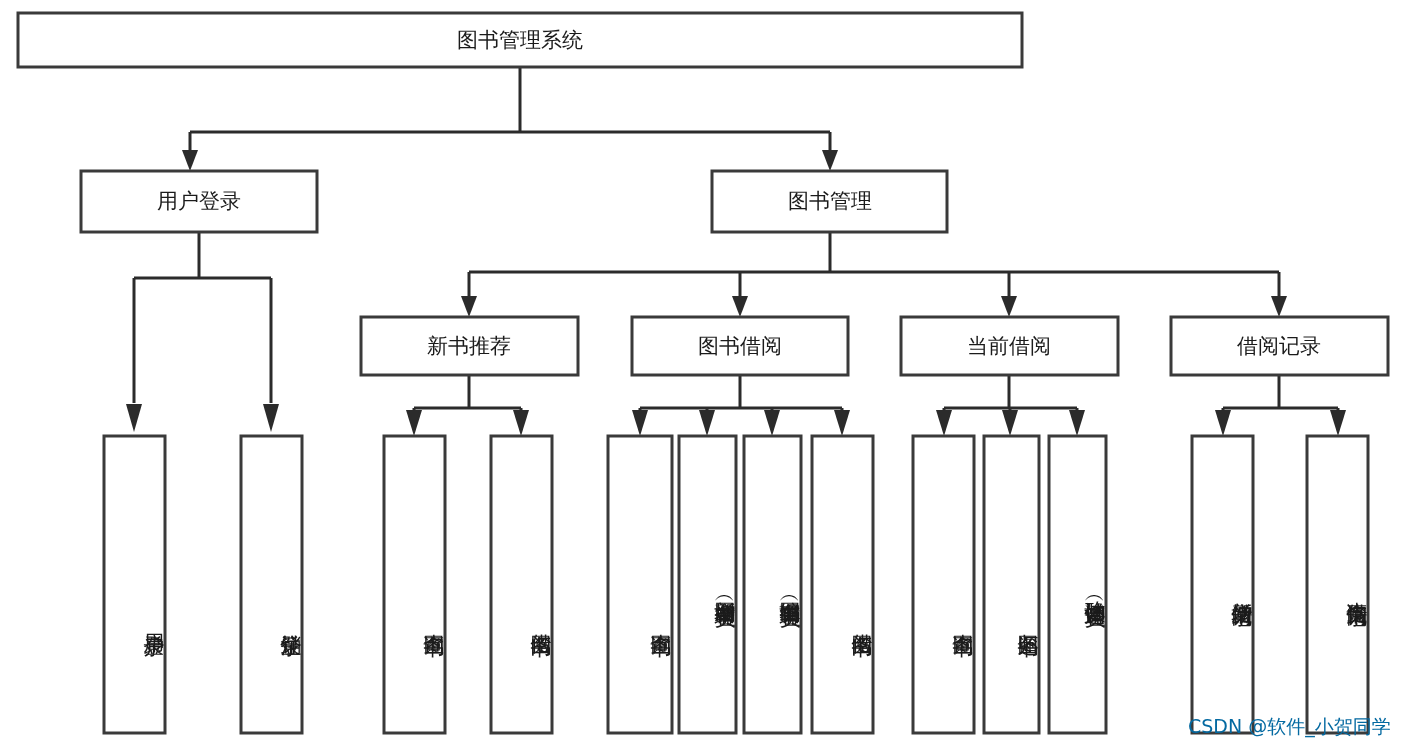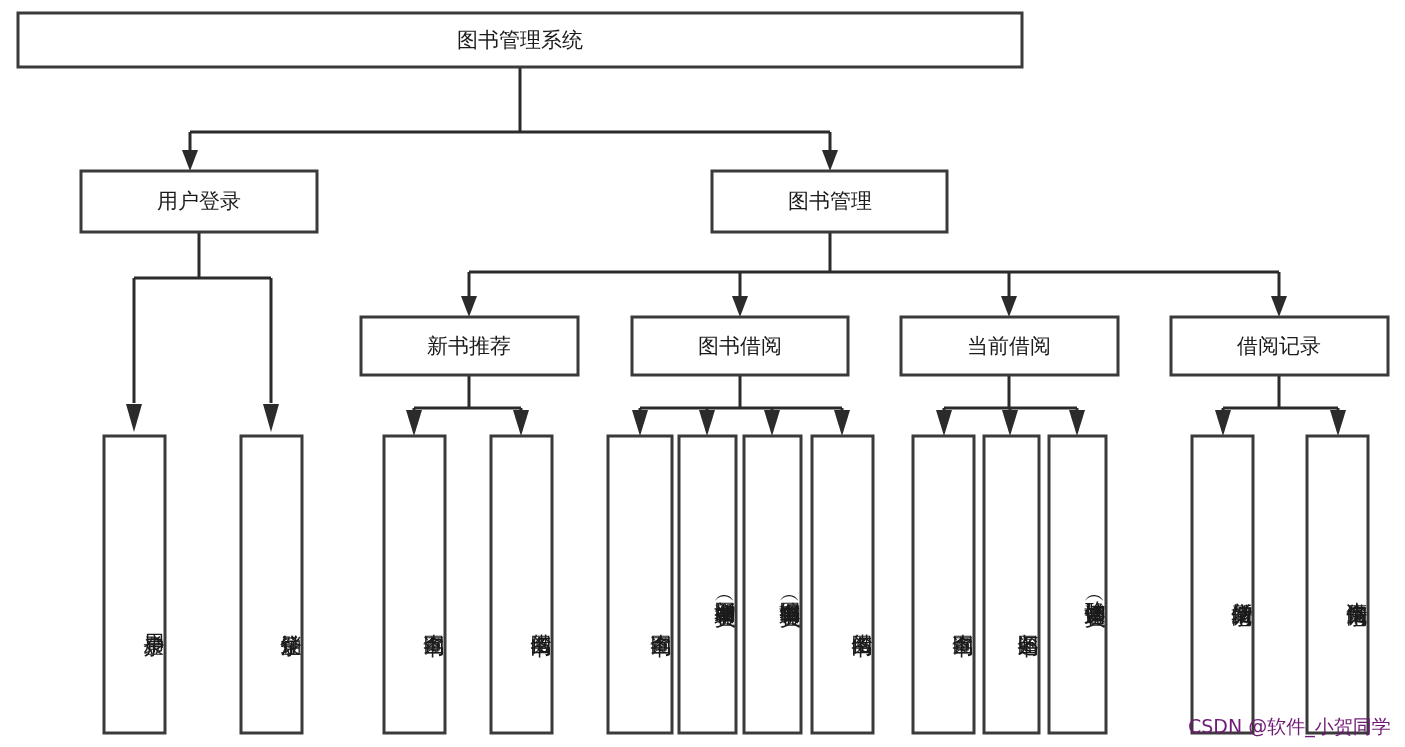--- a/index.html
+++ b/index.html
@@ -65,21 +65,21 @@
     white-space: nowrap;
     pointer-events: none;
     user-select: none;
   }
   .watermark {
     position: absolute;
     left: 1188px;
     top: 714px;
     font-family: "DejaVu Sans", "Liberation Sans", sans-serif;
     font-size: 19px;
-    color: #701a75;
+    color: #0369a1;
     white-space: nowrap;
     user-select: none;
   }
 </style>
 </head>
 <body>
 
 <div id="diagram-root">
 
   <svg id="tree-svg" viewBox="0 0 1405 747">

